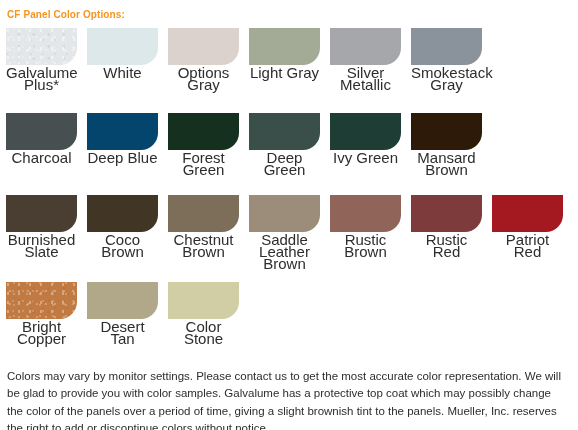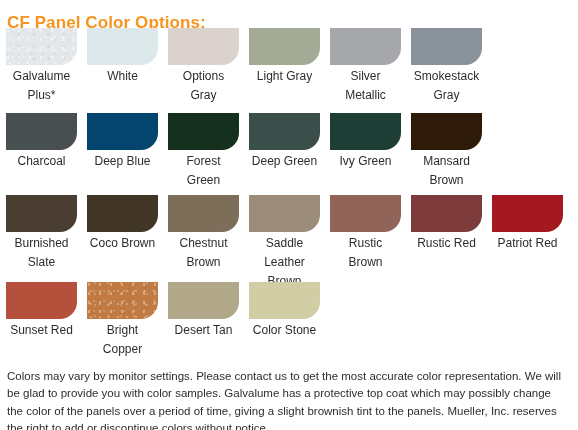--- a/index.html
+++ b/index.html
@@ -13,21 +13,21 @@
     background: #ffffff;
     font-family: "Liberation Sans", sans-serif;
     overflow: hidden;
     position: relative;
   }
 
   #page-title {
     position: absolute;
     left: 7px;
     top: 2px;
-    font-size: 17px;
+    font-size: 10px;
     color: #f7941e;
     letter-spacing: 0.1px;
     white-space: nowrap;
   }
 
   #swatch-grid {
     position: absolute;
     left: 0;
     top: 28px;
     width: 578px;
@@ -65,22 +65,22 @@
       radial-gradient(circle at 62% 12%, rgba(255,255,255,.6) 0 1px, transparent 1.2px),
       radial-gradient(circle at 41% 71%, rgba(255,255,255,.7) 0 1.1px, transparent 1.3px),
       radial-gradient(circle at 84% 54%, rgba(0,0,0,.10) 0 1.3px, transparent 1.5px),
       radial-gradient(circle at 8% 85%, rgba(0,0,0,.08) 0 1.1px, transparent 1.3px),
       radial-gradient(circle at 73% 88%, rgba(255,255,255,.55) 0 1px, transparent 1.2px);
     background-size: 11px 9px, 13px 11px, 9px 13px, 15px 12px, 12px 14px, 10px 10px;
   }
 
   .swatch-label {
     margin-top: 2px;
-    font-size: 12px;
-    line-height: 19px;
+    font-size: 15px;
+    line-height: 12px;
     color: #2d2d2d;
     text-align: center;
     white-space: pre-line;
   }
 
   #disclaimer {
     position: absolute;
     left: 7px;
     top: 356px;
     width: 560px;
@@ -186,24 +186,20 @@
         <div class="swatch-chip" style="background: rgb(126, 59, 59);"></div>
         <div class="swatch-label">Rustic Red</div>
       </div>
       <div class="swatch-cell">
         <div class="swatch-chip" style="background: rgb(164, 24, 31);"></div>
         <div class="swatch-label">Patriot Red</div>
       </div>
     </div>
     <div class="swatch-row" style="position: absolute; top: 254px; left: 0px; width: 578px;">
       <div class="swatch-cell">
-        <div class="swatch-chip" style="background: rgb(180, 80, 60);"></div>
-        <div class="swatch-label">Sunset Red</div>
-      </div>
-      <div class="swatch-cell">
         <div class="swatch-chip" style="background: rgb(192, 122, 66);">
           <span class="tex" style="opacity: 0.4;"></span>
         </div>
         <div class="swatch-label">Bright
 Copper</div>
       </div>
       <div class="swatch-cell">
         <div class="swatch-chip" style="background: rgb(177, 168, 137);"></div>
         <div class="swatch-label">Desert Tan</div>
       </div>

